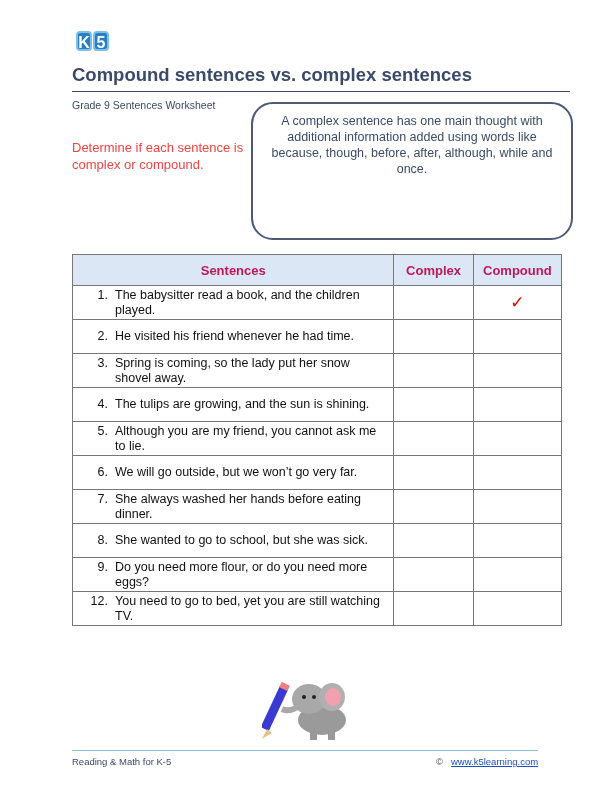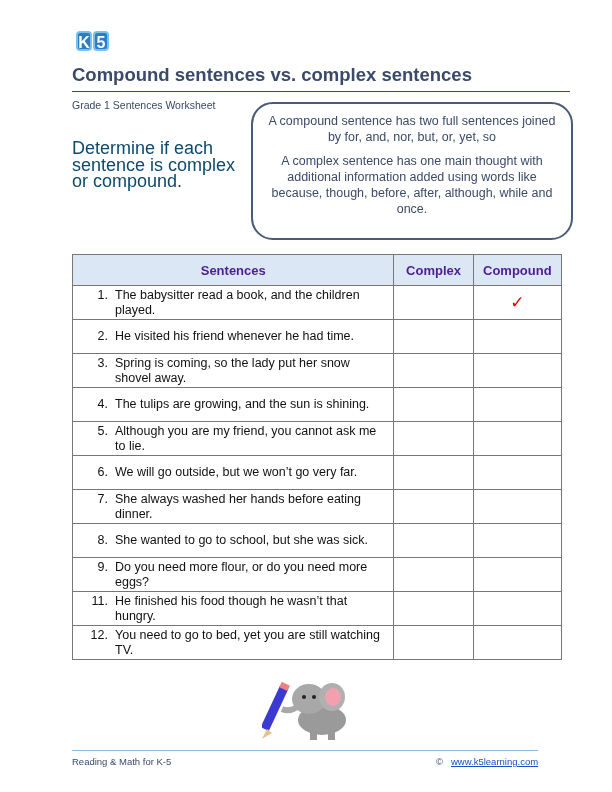--- a/index.html
+++ b/index.html
@@ -5,26 +5,26 @@
   html, body { margin:0; padding:0; background:#ffffff; }
   body { width:612px; height:792px; position:relative; overflow:hidden; font-family:"Liberation Sans", sans-serif; color:#111; }
   .logo { position:absolute; left:76px; top:27px; height:28px; display:flex; align-items:center; }
   .logo-k5 { display:flex; gap:1px; }
   .logo-k5 span { display:inline-block; width:16px; height:20px; background:#2a7fc4; color:#fff; font-weight:bold; font-size:16px; line-height:20px; text-align:center; border-radius:4px; border:2px solid #7fc0ea; box-sizing:border-box; font-family:"Liberation Sans", sans-serif; }
   .logo-word { color:#5aa02c; font-weight:bold; font-size:21px; margin-left:3px; letter-spacing:-0.3px; position:relative; }
   .logo-star { position:absolute; left:47px; top:-8px; color:#2a7fc4; font-size:10px; }
   .title { position:absolute; left:72px; top:64px; font-size:18.5px; font-weight:bold; color:#3a4a68; }
   .title-rule { position:absolute; left:72px; top:91px; width:498px; height:0; border-top:1.5px solid #3a4a68; }
   .subtitle { position:absolute; left:72px; top:99px; font-size:10.5px; color:#3a4a68; }
-  .instructions { position:absolute; left:72px; top:140px; width:180px; font-size:18px; line-height:16.5px; color:#0c4a6e; }
+  .instructions { position:absolute; left:72px; top:140px; width:180px; font-size:13px; line-height:16.5px; color:#ef4444; }
   .defbox { position:absolute; left:251px; top:102px; width:322px; height:138px; border:2px solid #4a5a78; border-radius:22px; box-sizing:border-box; text-align:center; color:#3a4a68; font-size:12.5px; line-height:16px; padding:9px 10px 0 10px; }
   .defbox p { margin:0 0 8px 0; }
   table.ws { position:absolute; left:72px; top:254px; width:490px; border-collapse:collapse; font-size:12.5px; }
   table.ws th, table.ws td { border:1px solid #777; }
-  table.ws th { background:#dbe7f4; height:28px; font-weight:bold; font-size:13px; color:#4c1d95; }
+  table.ws th { background:#dbe7f4; height:28px; font-weight:bold; font-size:13px; color:#be185d; }
   table.ws td { height:31px; vertical-align:middle; line-height:15px; }
   .col-s { width:327px; }
   .col-c { width:77px; }
   .col-p { width:86px;margin-left:30px; }
   .sent { display:flex; padding-right:6px; }
   .num { width:34px; text-align:right; padding-right:7px; flex:none; }
   .txt { flex:1; }
   .check { color:#e00000; font-size:17px; text-align:center; }
   .mascot { position:absolute; left:262px; top:675px; width:95px; height:70px; }
   .foot-rule { position:absolute; left:72px; top:750px; width:466px; height:0; border-top:1px solid #8fb8dc; }
@@ -37,26 +37,25 @@
 
 <div class="logo">
   <div class="logo-k5">
     <span>K</span>
     <span>5</span>
   </div>
 </div>
 
 <div class="title">Compound sentences vs. complex sentences</div>
 <div class="title-rule"></div>
-<div class="subtitle">Grade 1 Sentences Worksheet</div>
+<div class="subtitle">Grade 9 Sentences Worksheet</div>
 
 <div class="instructions">Determine if each sentence is complex or compound.</div>
 
 <div class="defbox">
-  <p>A compound sentence has two full sentences joined by for, and, nor, but, or, yet, so</p>
   <p>A complex sentence has one main thought with additional information added using words like because, though, before, after, although, while and once.</p>
 </div>
 
 <table class="ws">
   <thead>
     <tr>
       <th class="col-s">Sentences</th>
       <th class="col-c">Complex</th>
       <th class="col-p">Compound</th>
     </tr>
@@ -148,30 +147,20 @@
             <span class="num">9.</span>
             <span class="txt">Do you need more flour, or do you need more eggs?</span>
           </div>
         </td>
         <td class="check"></td>
         <td class="check"></td>
       </tr>
       <tr>
         <td>
           <div class="sent">
-            <span class="num">11.</span>
-            <span class="txt">He finished his food though he wasn’t that hungry.</span>
-          </div>
-        </td>
-        <td class="check"></td>
-        <td class="check"></td>
-      </tr>
-      <tr>
-        <td>
-          <div class="sent">
             <span class="num">12.</span>
             <span class="txt">You need to go to bed, yet you are still watching TV.</span>
           </div>
         </td>
         <td class="check"></td>
         <td class="check"></td>
       </tr>
     </tbody>
 </table>
 

